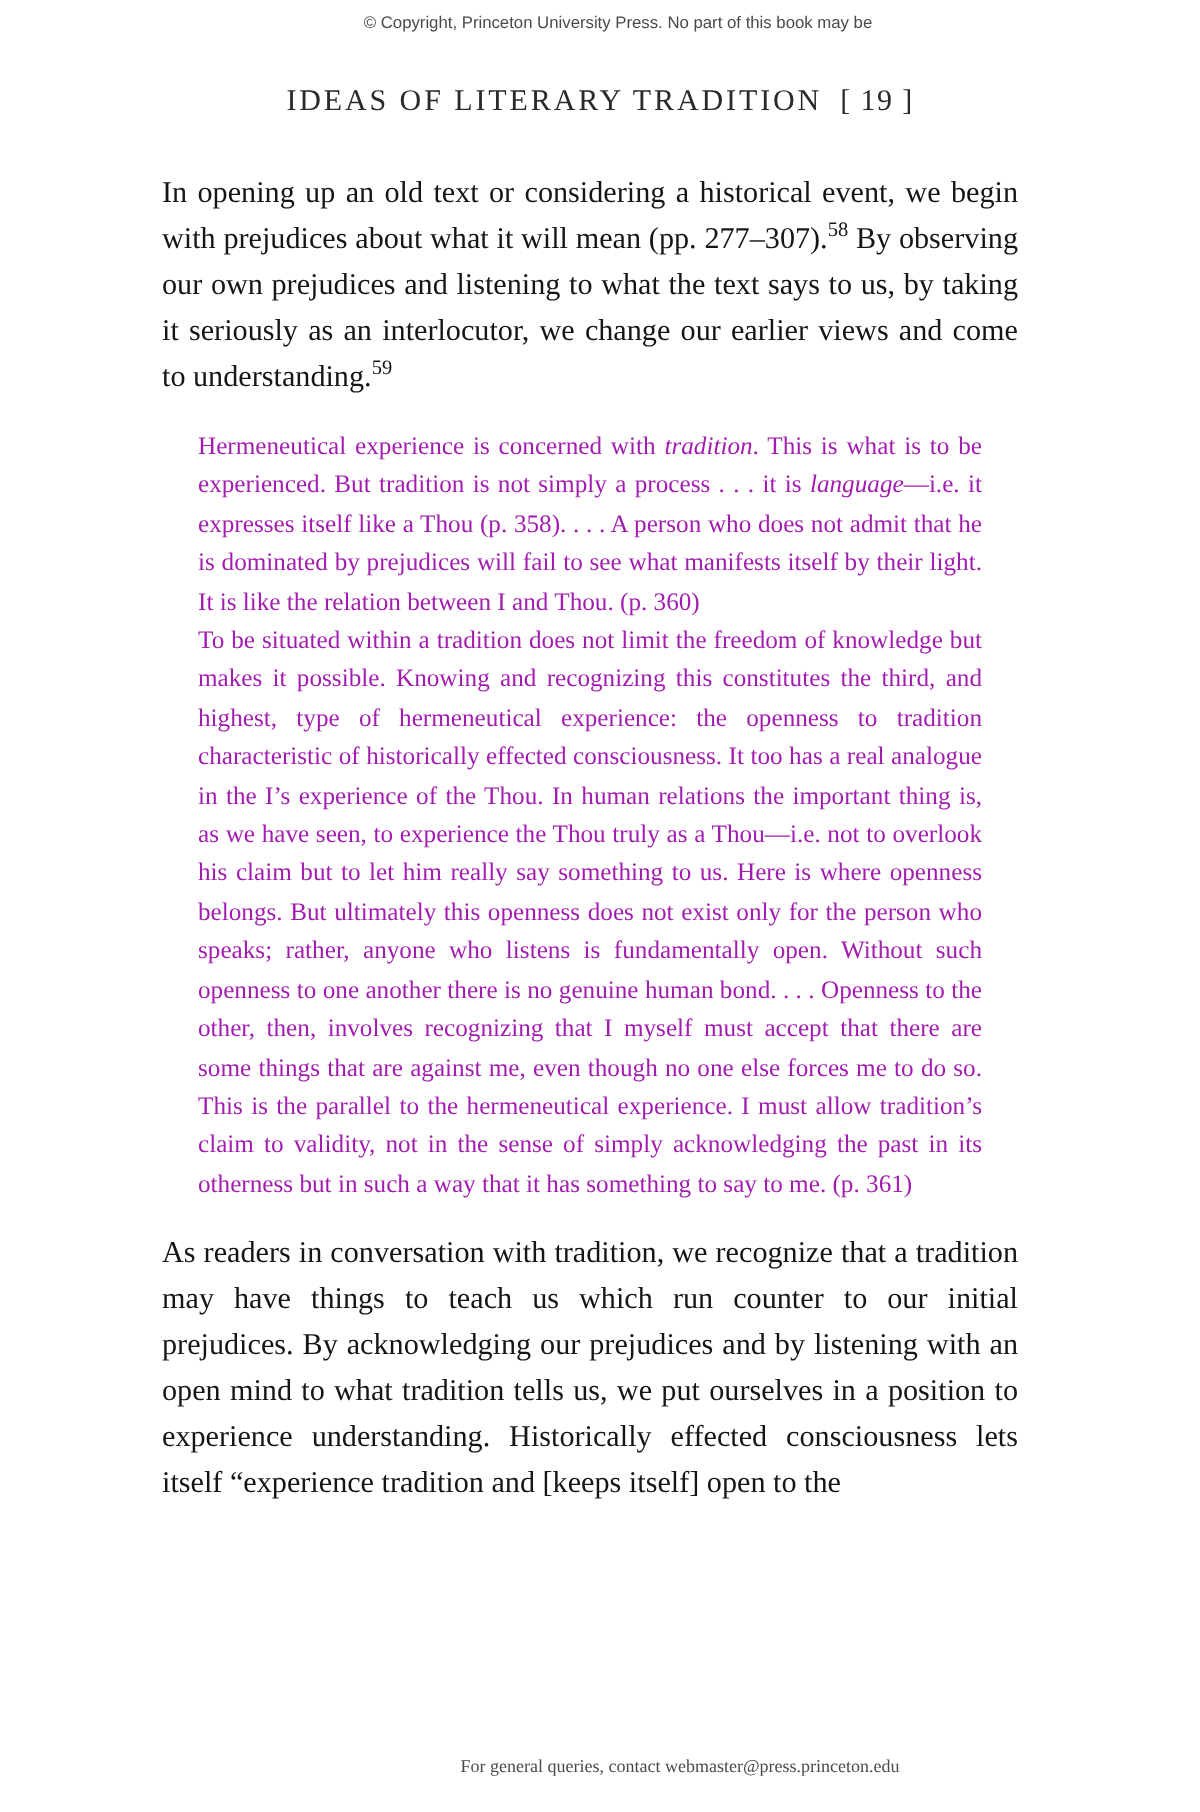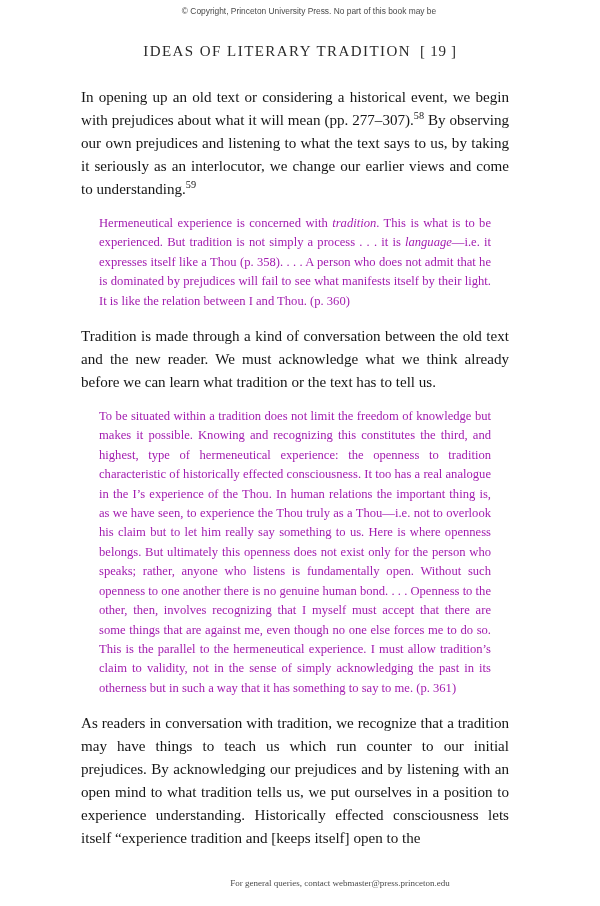--- a/index.html
+++ b/index.html
@@ -116,21 +116,20 @@
 </div>
 
 <div class="page-body">
 
   <p class="body-para"><span>In opening up an old text or considering a historical event, we begin with prejudices about what it will mean (pp. 277–307).</span><sup class="fn">58</sup><span> By observing our own prejudices and listening to what the text says to us, by taking it seriously as an interlocutor, we change our earlier views and come to understanding.</span><sup class="fn">59</sup></p>
 
   <div class="block-quote">
     <p><span>Hermeneutical experience is concerned with </span><em>tradition</em><span>. This is what is to be experienced. But tradition is not simply a process . . . it is </span><em>language</em><span>—i.e. it expresses itself like a Thou (p. 358). . . . A person who does not admit that he is dominated by prejudices will fail to see what manifests itself by their light. It is like the relation between I and Thou. (p. 360)</span></p>
   </div>
 
-  <p class="body-para">Tradition is made through a kind of conversation between the old text and the new reader. We must acknowledge what we think already before we can learn what tradition or the text has to tell us.</p>
 
   <div class="block-quote">
     <p>To be situated within a tradition does not limit the freedom of knowledge but makes it possible. Knowing and recognizing this constitutes the third, and highest, type of hermeneutical experience: the openness to tradition characteristic of historically effected consciousness. It too has a real analogue in the I’s experience of the Thou. In human relations the important thing is, as we have seen, to experience the Thou truly as a Thou—i.e. not to overlook his claim but to let him really say something to us. Here is where openness belongs. But ultimately this openness does not exist only for the person who speaks; rather, anyone who listens is fundamentally open. Without such openness to one another there is no genuine human bond. . . . Openness to the other, then, involves recognizing that I myself must accept that there are some things that are against me, even though no one else forces me to do so. This is the parallel to the hermeneutical experience. I must allow tradition’s claim to validity, not in the sense of simply acknowledging the past in its otherness but in such a way that it has something to say to me. (p. 361)</p>
   </div>
 
   <p class="body-para">As readers in conversation with tradition, we recognize that a tradition may have things to teach us which run counter to our initial prejudices. By acknowledging our prejudices and by listening with an open mind to what tradition tells us, we put ourselves in a position to experience understanding. Historically effected consciousness lets itself “experience tradition and [keeps itself] open to the</p>
 
 </div>
 
 <div class="page-footer">For general queries, contact webmaster@press.princeton.edu</div>

